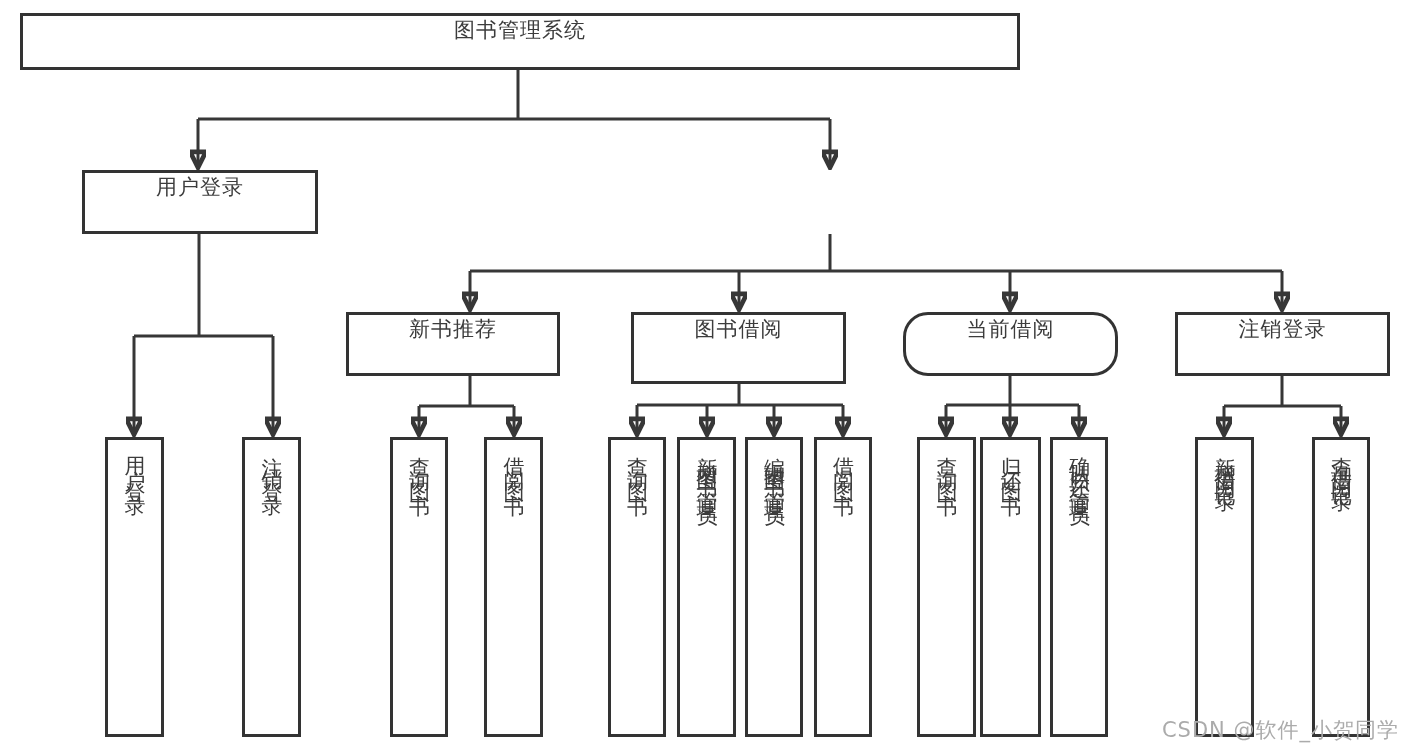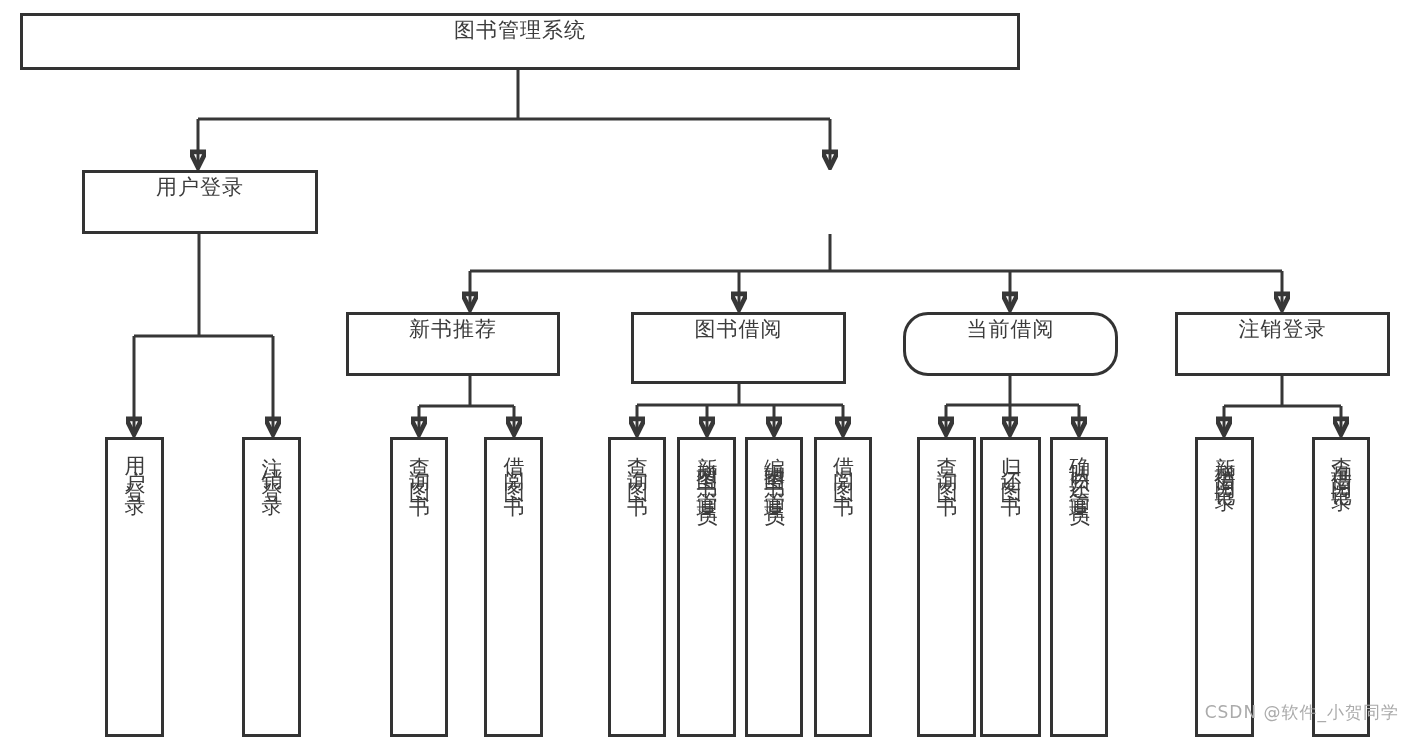--- a/index.html
+++ b/index.html
@@ -33,22 +33,22 @@
   }
   .vlabel{
     writing-mode:vertical-rl;
     text-orientation:mixed;
     letter-spacing:13px;
     line-height:1;
   }
   .vlabel-long{letter-spacing:7px;}
   #watermark{
     position:absolute;
-    right:6px;bottom:23px;
-    font-size:17px;
+    right:6px;bottom:3px;
+    font-size:21px;
     color:var(--watermark);
     letter-spacing:1px;
     white-space:nowrap;
   }
 </style>
 </head>
 <body>
 
 <div id="canvas">
 

